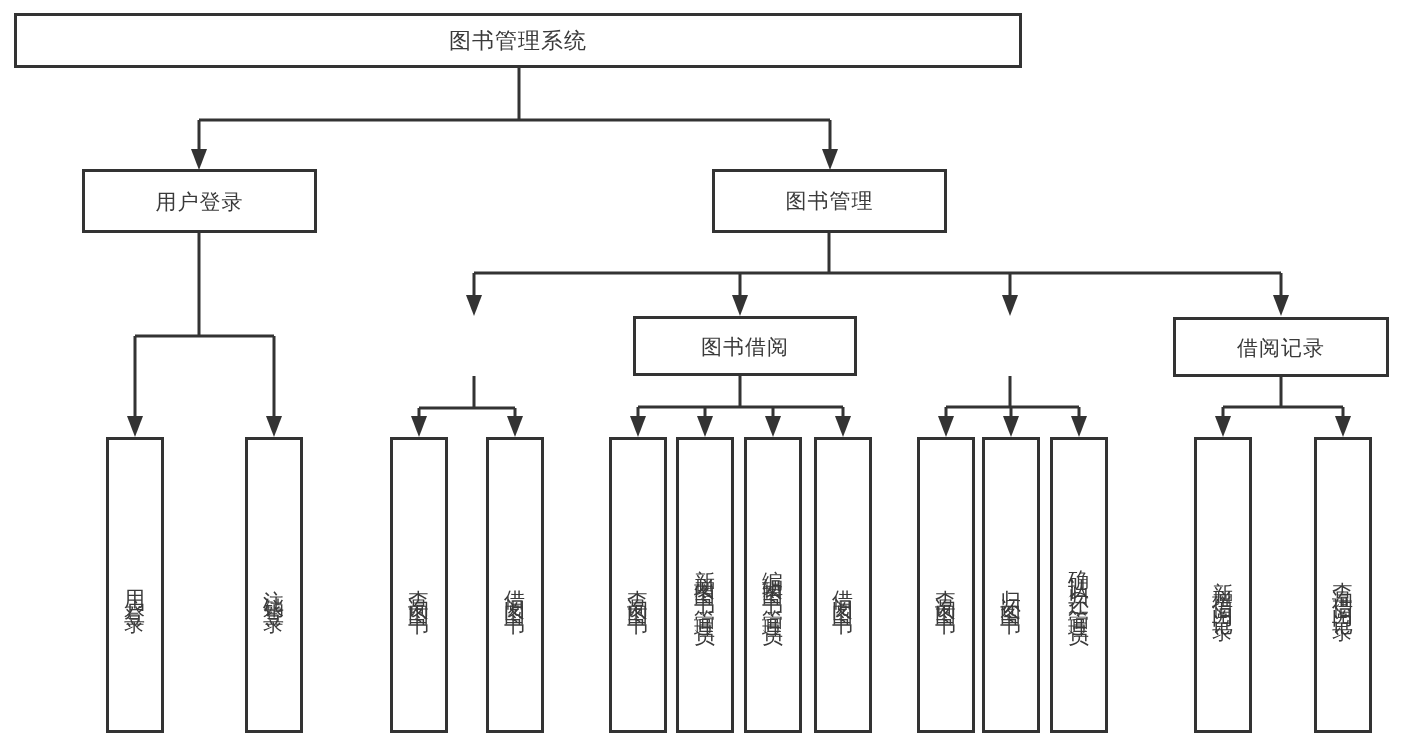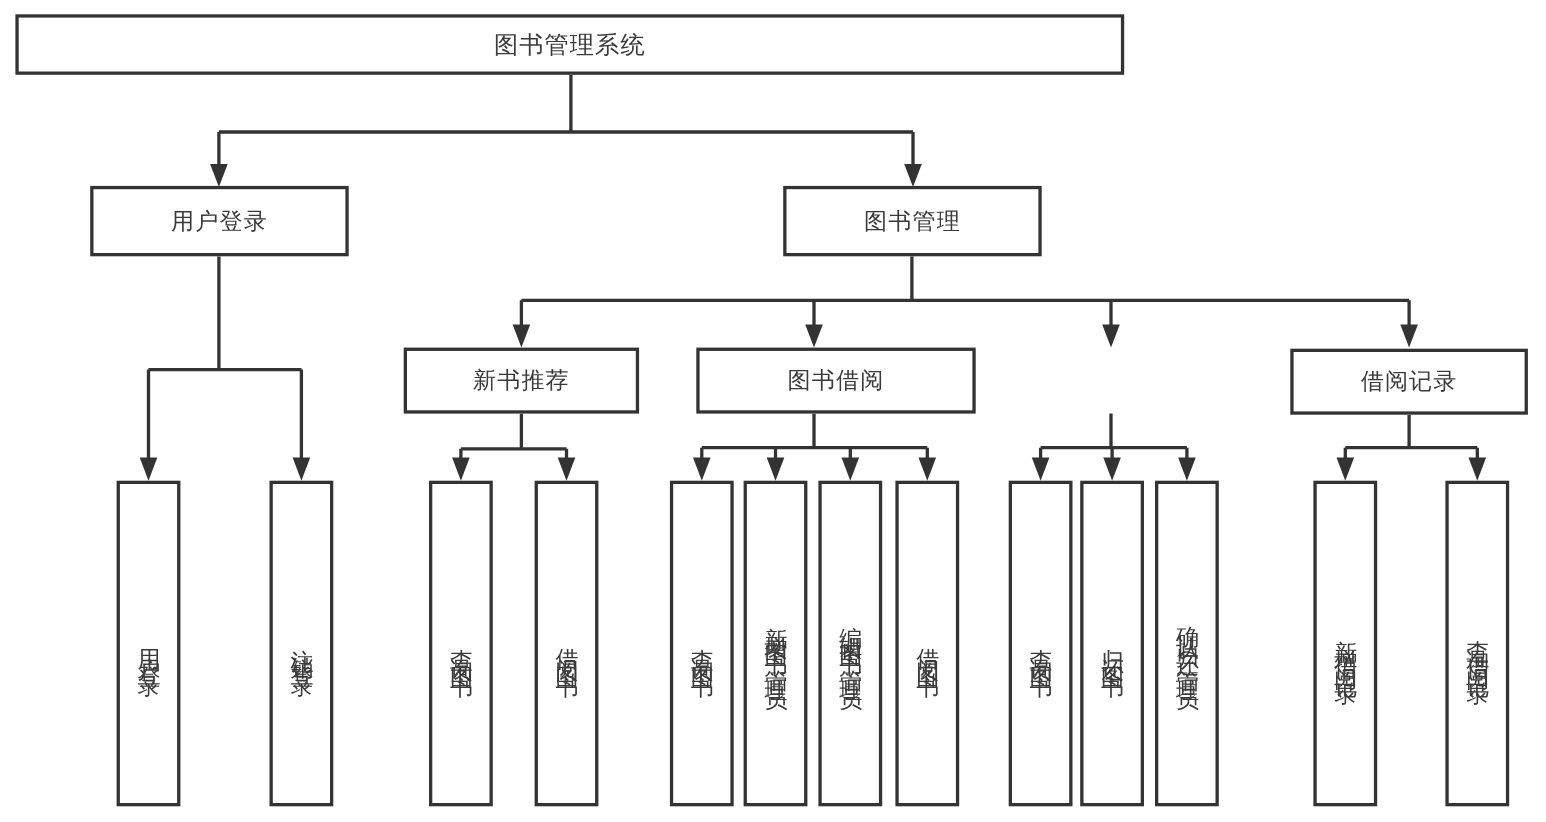--- a/index.html
+++ b/index.html
@@ -106,22 +106,21 @@
     <path d="M1281 377 V407 M1223 407 H1343 M1223 407 V418 M1343 407 V418"></path>
     <polygon points="1215,416 1231,416 1223,437"></polygon>
     <polygon points="1335,416 1351,416 1343,437"></polygon>
   </svg>
 
   <div class="node h root" style="left:14px; top:13px; width:1008px; height:55px;">图书管理系统</div>
 
   <div class="node h" style="left:82px; top:169px; width:235px; height:64px;">用户登录</div>
   <div class="node h" style="left:712px; top:169px; width:235px; height:64px;font-family:Liberation Serif, serif;">图书管理</div>
 
-  <div class="node h" style="left:367px; top:316px; width:214px; height:60px;">新书推荐</div>
-  <div class="node h" style="left:633px; top:316px; width:254px; height:60px;">图书借阅</div>
+  <div class="node h" style="left:633px; top:316px; width:224px; height:60px;">图书借阅</div>
   <div class="node h" style="left:1173px; top:317px; width:216px; height:60px;">借阅记录</div>
 
   <div class="node v" style="left:106px; top:437px; width:58px; height:296px;">用户登录</div>
   <div class="node v" style="left:245px; top:437px; width:58px; height:296px;">注销登录</div>
 
   <div class="node v" style="left:390px; top:437px; width:58px; height:296px;">查询图书</div>
   <div class="node v" style="left:486px; top:437px; width:58px; height:296px;">借阅图书</div>
 
   <div class="node v" style="left:609px; top:437px; width:58px; height:296px;">查询图书</div>
   <div class="node v" style="left:676px; top:437px; width:58px; height:296px;">新增图书（管理员）</div>

